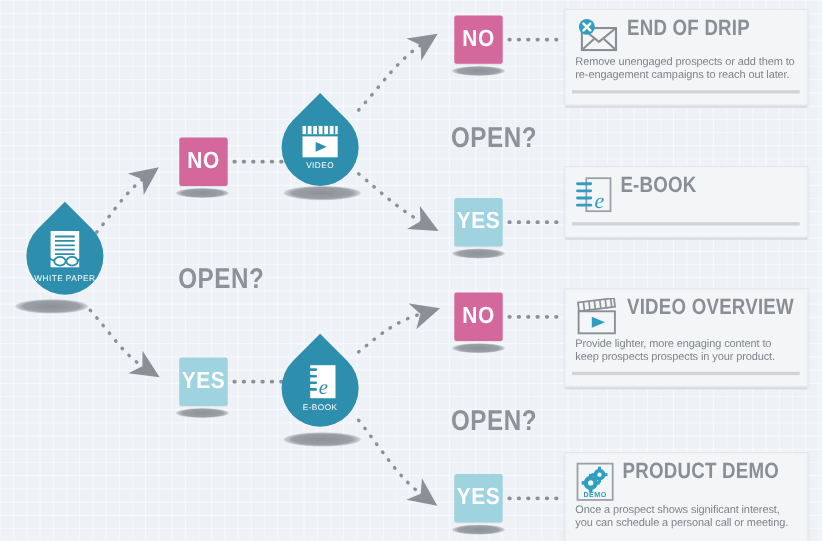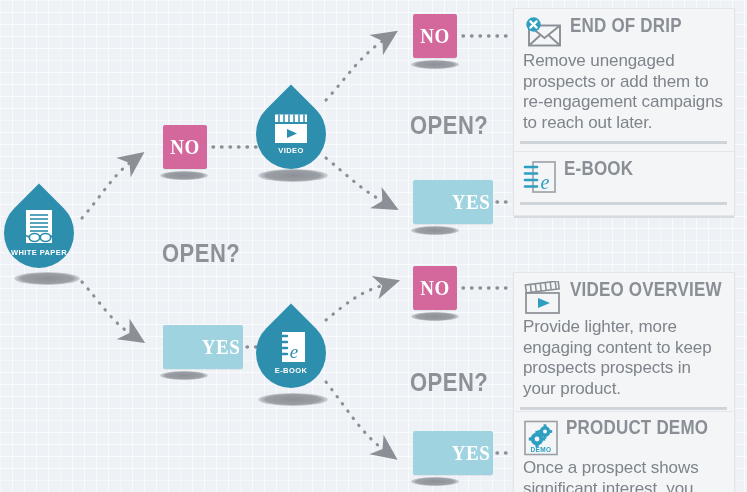--- a/index.html
+++ b/index.html
@@ -27,38 +27,38 @@
     background:#2e8ead;
     border-radius:0 50% 50% 50%;
     transform:rotate(45deg);
   }
   .drop .inner{
     position:absolute;left:0;top:0;width:70px;height:70px;
     display:flex;flex-direction:column;align-items:center;justify-content:center;
     color:#fff;
   }
   .drop .caption{
-    font-size:7.5px;font-weight:bold;letter-spacing:.4px;color:#fff;
+    font-size:7.5px;font-weight:normal;letter-spacing:.4px;color:#fff;
     margin-top:2px;text-align:center;line-height:1;
   }
   .shadow-ell{
     position:absolute;border-radius:50%;
     background:radial-gradient(ellipse at center, #8d9197 0%, #9ba0a6 55%, rgba(160,165,172,0) 78%);
   }
 
   
   .chip{
     position:absolute;width:44px;height:44px;border-radius:2px;
     display:flex;align-items:center;justify-content:center;
     color:#fff;font-weight:bold;font-size:19px;letter-spacing:.5px;
-    font-family:Liberation Serif, serif;
+    font-family:Liberation Sans, sans-serif;
     box-shadow:0 1px 0 rgba(0,0,0,.05);
   }
   .chip.no{background:#d4679c;}
-  .chip.yes{background:#9fd3e0;padding-left:36px;}
+  .chip.yes{background:#9fd3e0;}
   .chip .txt{transform:scaleY(1.12);}
 
   
   .openq{
     position:absolute;color:#8d9298;font-weight:bold;font-size:22px;
     letter-spacing:.5px;transform:scaleY(1.18);transform-origin:left top;
   }
 
   
   .card{
@@ -68,21 +68,21 @@
     box-shadow:0 3px 0 -1px #d7dbdf, 0 1px 2px rgba(0,0,0,.05);
     padding:8px 10px 10px 9px;
     box-sizing:border-box;
   }
   .card .head{display:flex;gap:7px;margin-bottom:2px;}
   .card .title{
     color:#8a8f95;font-weight:bold;font-size:17px;letter-spacing:.2px;
     transform:scaleY(1.18);transform-origin:left center;white-space:nowrap;
   }
   .card .body{
-    color:#7e848a;font-size:17px;line-height:1.22;letter-spacing:-.1px;
+    color:#7e848a;font-size:10px;line-height:1.22;letter-spacing:-.1px;
   }
   .card .rule{
     height:3px;background:#cfd4d9;margin-top:7px;margin-left:-3px;margin-right:-3px;
   }
 
   
   svg.arrows{position:absolute;left:0;top:0;width:747px;height:492px;pointer-events:none;}
 </style>
 </head>
 <body>
@@ -114,21 +114,21 @@
       <line x1="213" y1="147" x2="256" y2="147"></line>
       <line x1="213" y1="347" x2="256" y2="347"></line>
       <line x1="463" y1="36" x2="508" y2="36"></line>
       <line x1="463" y1="202" x2="508" y2="202"></line>
       <line x1="463" y1="288" x2="508" y2="288"></line>
       <line x1="463" y1="453" x2="508" y2="453"></line>
     </g>
   </svg>
 
   <div class="shadow-ell" style="left:14px;top:272px;width:66px;height:13px;"></div>
-  <div class="drop" style="left:4px;top:198px;width:70px;height:70px;">
+  <div class="drop" style="left:24px;top:198px;width:70px;height:70px;">
     <div class="bulb"></div>
     <div class="inner">
       <svg width="34" height="38" viewBox="0 0 34 38">
         <rect x="4" y="1" width="26" height="33" fill="#ffffff"></rect>
         <g stroke="#2e8ead" stroke-width="1.6">
           <line x1="8" y1="6" x2="26" y2="6"></line>
           <line x1="8" y1="10" x2="26" y2="10"></line>
           <line x1="8" y1="14" x2="26" y2="14"></line>
           <line x1="8" y1="18" x2="26" y2="18"></line>
           <line x1="8" y1="22" x2="26" y2="22"></line>
@@ -247,21 +247,21 @@
           <line x1="2" y1="20" x2="14" y2="20"></line>
           <line x1="2" y1="26.5" x2="14" y2="26.5"></line>
         </g>
         <text x="22" y="29" font-family="Liberation Serif, serif" font-size="20" font-style="italic" fill="#2e9fc0" text-anchor="middle">e</text>
       </svg>
       <div class="title">E-BOOK</div>
     </div>
     <div class="rule"></div>
   </div>
 
-  <div class="card" style="left:513px;top:272px;">
+  <div class="card" style="left:513px;top:262px;">
     <div class="head">
       <svg width="40" height="34" viewBox="0 0 40 34">
         <g transform="rotate(-7 19 8)">
           <rect x="3" y="2" width="33" height="8" fill="none" stroke="#8a8f95" stroke-width="1.6"></rect>
           <g stroke="#8a8f95" stroke-width="1.5">
             <line x1="8" y1="2" x2="8" y2="10"></line>
             <line x1="13" y1="2" x2="13" y2="10"></line>
             <line x1="18" y1="2" x2="18" y2="10"></line>
             <line x1="23" y1="2" x2="23" y2="10"></line>
             <line x1="28" y1="2" x2="28" y2="10"></line>

